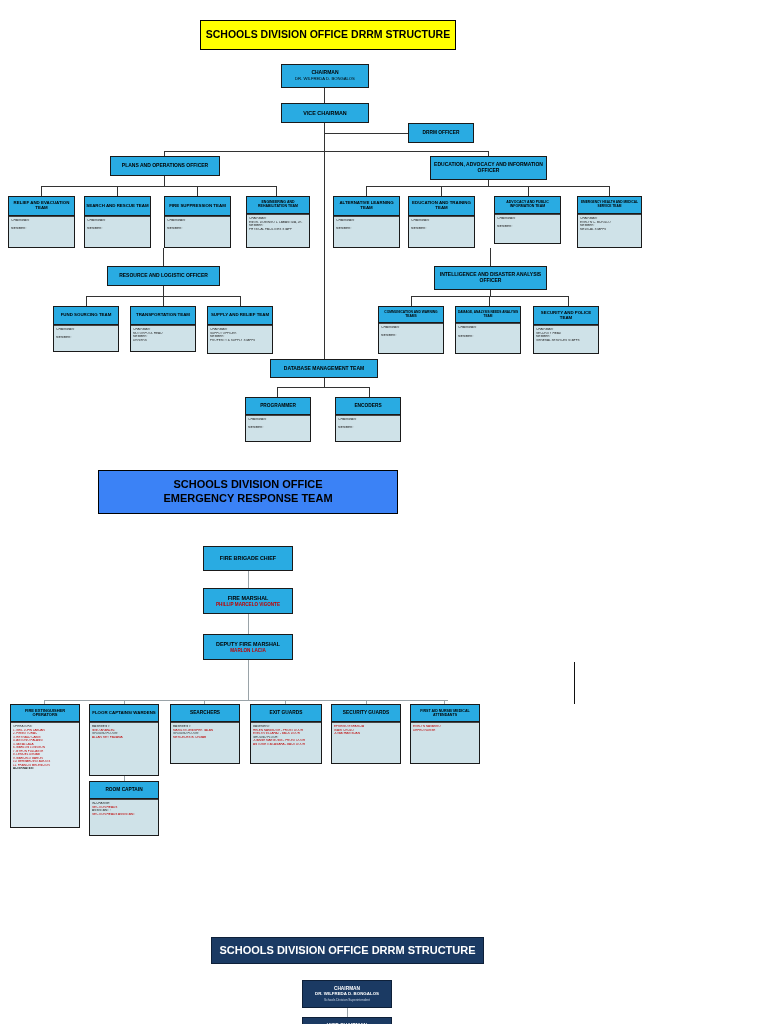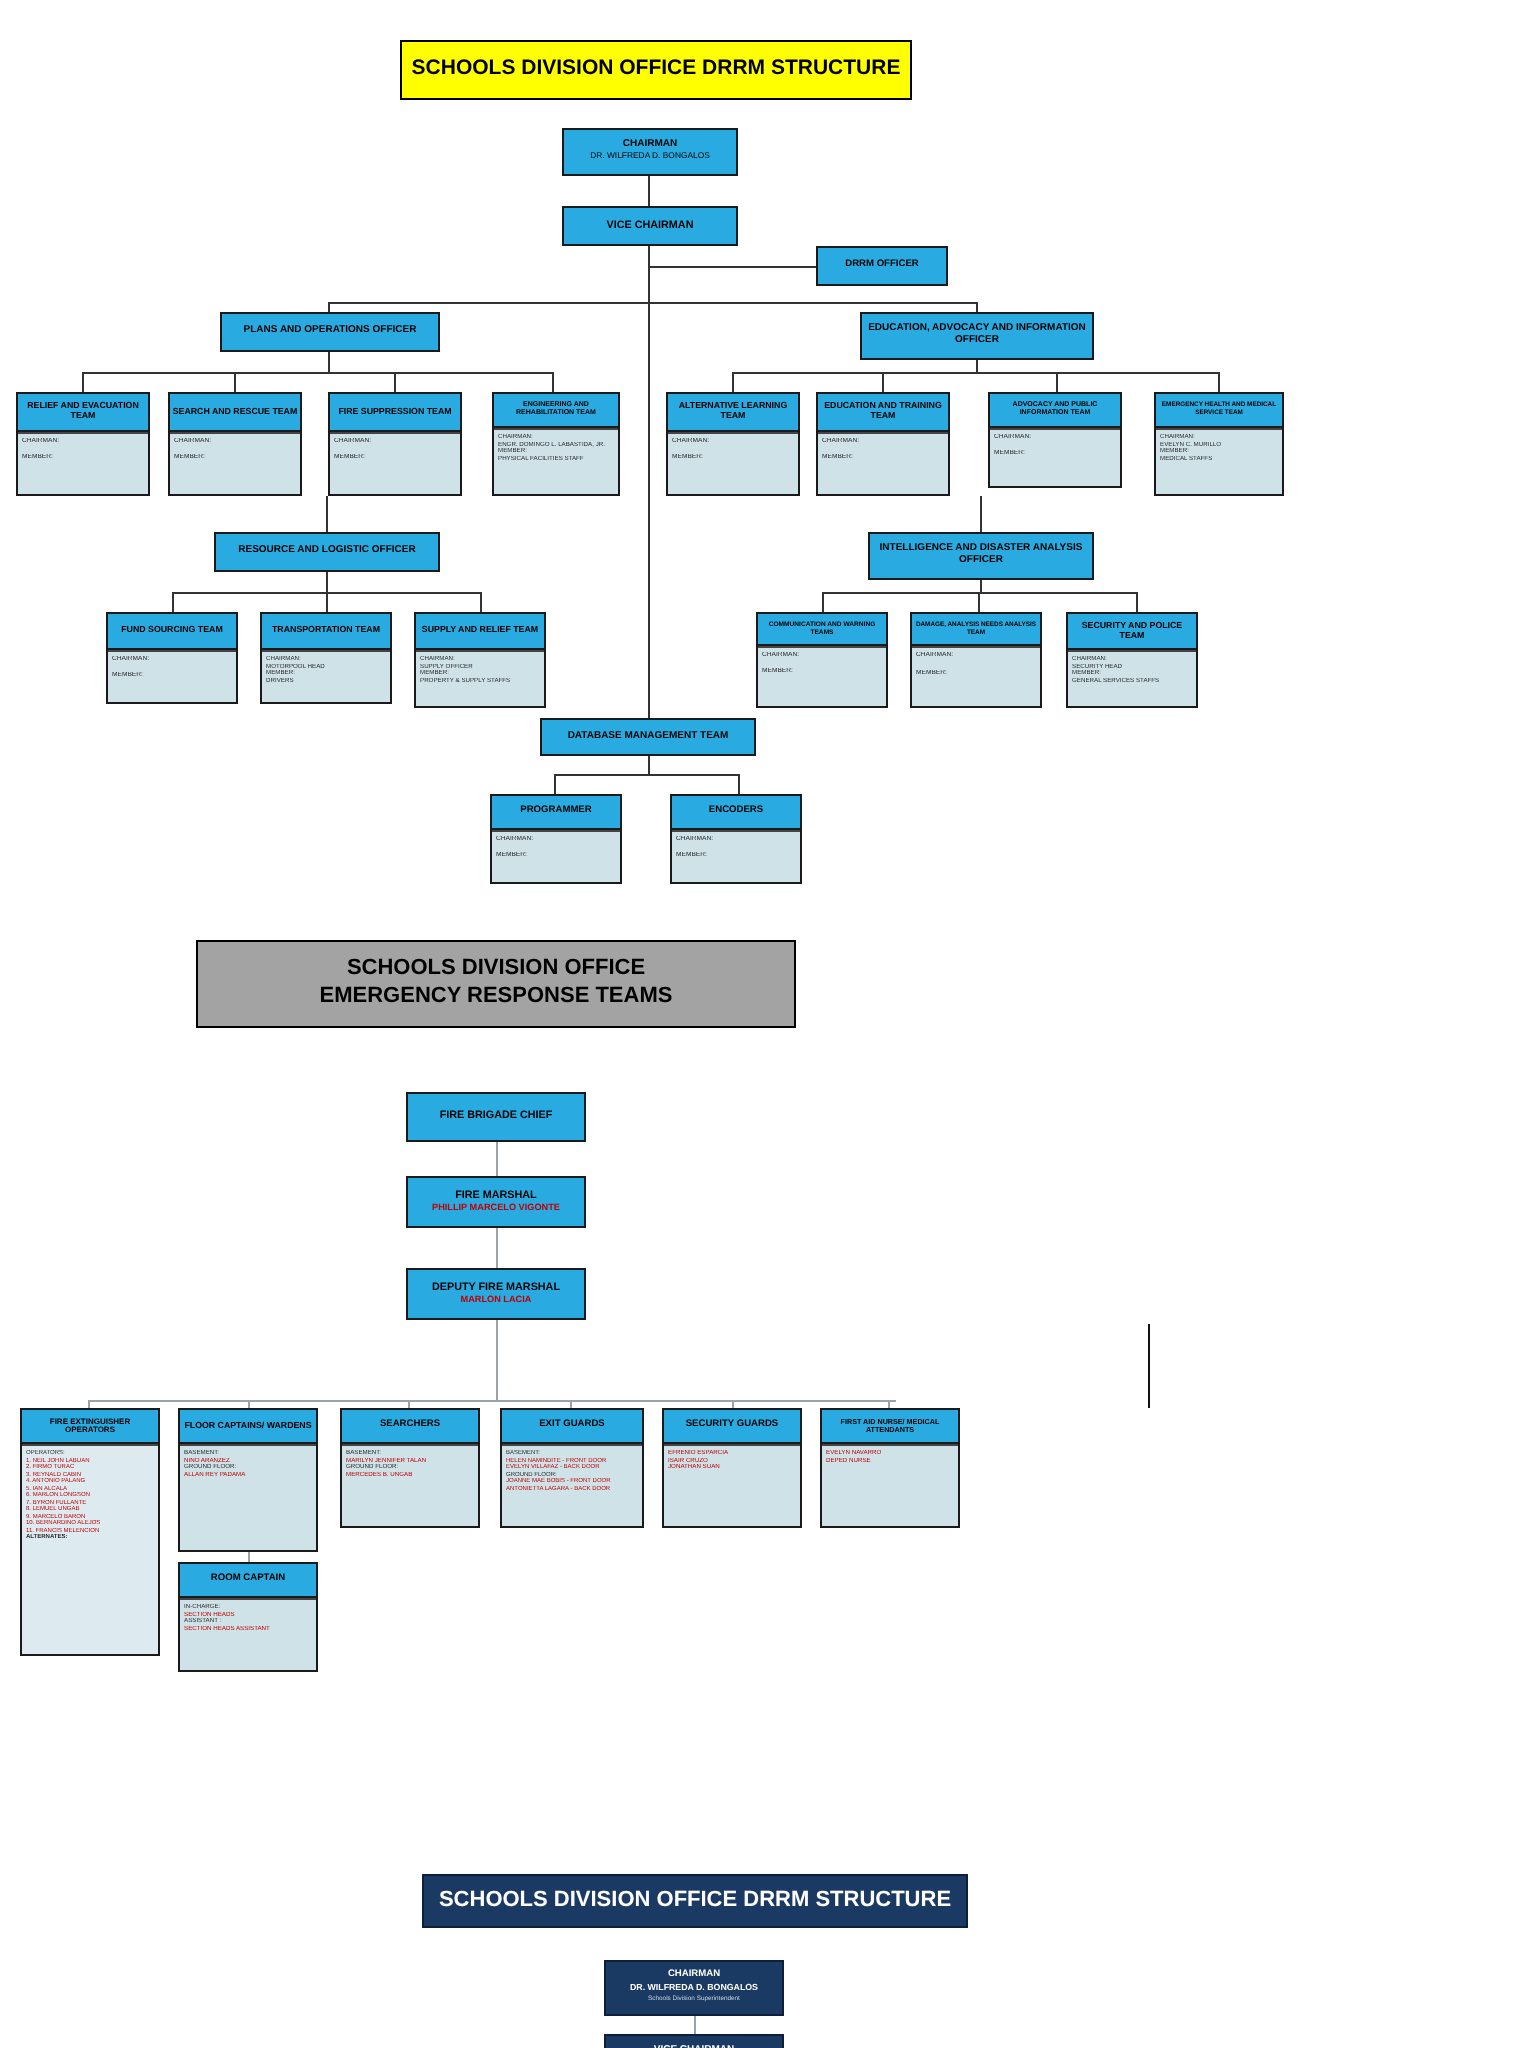--- a/index.html
+++ b/index.html
@@ -10,21 +10,21 @@
   }
   .page { position:relative; width:768px; height:1024px; }
 
   
   .banner {
     position:absolute; border:1.5px solid #000;
     display:flex; align-items:center; justify-content:center;
     text-align:center; font-weight:bold; line-height:1.25;
   }
   .banner-yellow { background:#ffff00; color:#000; }
-  .banner-green  { background:#a3a3a3; color:#000; }
+  .banner-green  { background:#3b82f6; color:#000; }
   .banner-navy   { background:#1b3a63; color:#fff; border:1.5px solid #0e2039; }
 
   
   .node {
     position:absolute; border:1px solid #1a1a1a;
     background:#29abe2;
     display:flex; flex-direction:column;
   }
   .node .hd {
     background:#29abe2; color:#000; font-weight:bold;
@@ -267,21 +267,21 @@
     <div class="hd" style="height:17px; font-size:4.8px;">ENCODERS</div>
     <div class="bd" style="font-size:3.3px;">
       <div class="ln">CHAIRMAN:</div>
       <div class="ln" style="height:4px;"></div>
       <div class="ln">MEMBER:</div>
     </div>
   </div>
 
   <div class="banner banner-green" style="left:98px; top:470px; width:300px; height:44px; font-size:11px; flex-direction:column;">
     <div>SCHOOLS DIVISION OFFICE</div>
-    <div>EMERGENCY RESPONSE TEAMS</div>
+    <div>EMERGENCY RESPONSE TEAM</div>
   </div>
 
   <div class="node plain" style="left:203px; top:546px; width:90px; height:25px; font-size:5.4px;">FIRE BRIGADE CHIEF</div>
   <div class="ln-v ln-gray" style="left:248px; top:571px; height:17px;"></div>
 
   <div class="node plain" style="left:203px; top:588px; width:90px; height:26px; font-size:5.4px;">
     <div>
       <span>FIRE MARSHAL</span><br>
       <span class="subred" style="font-size:4.6px;">PHILLIP MARCELO VIGONTE</span>
     </div>

